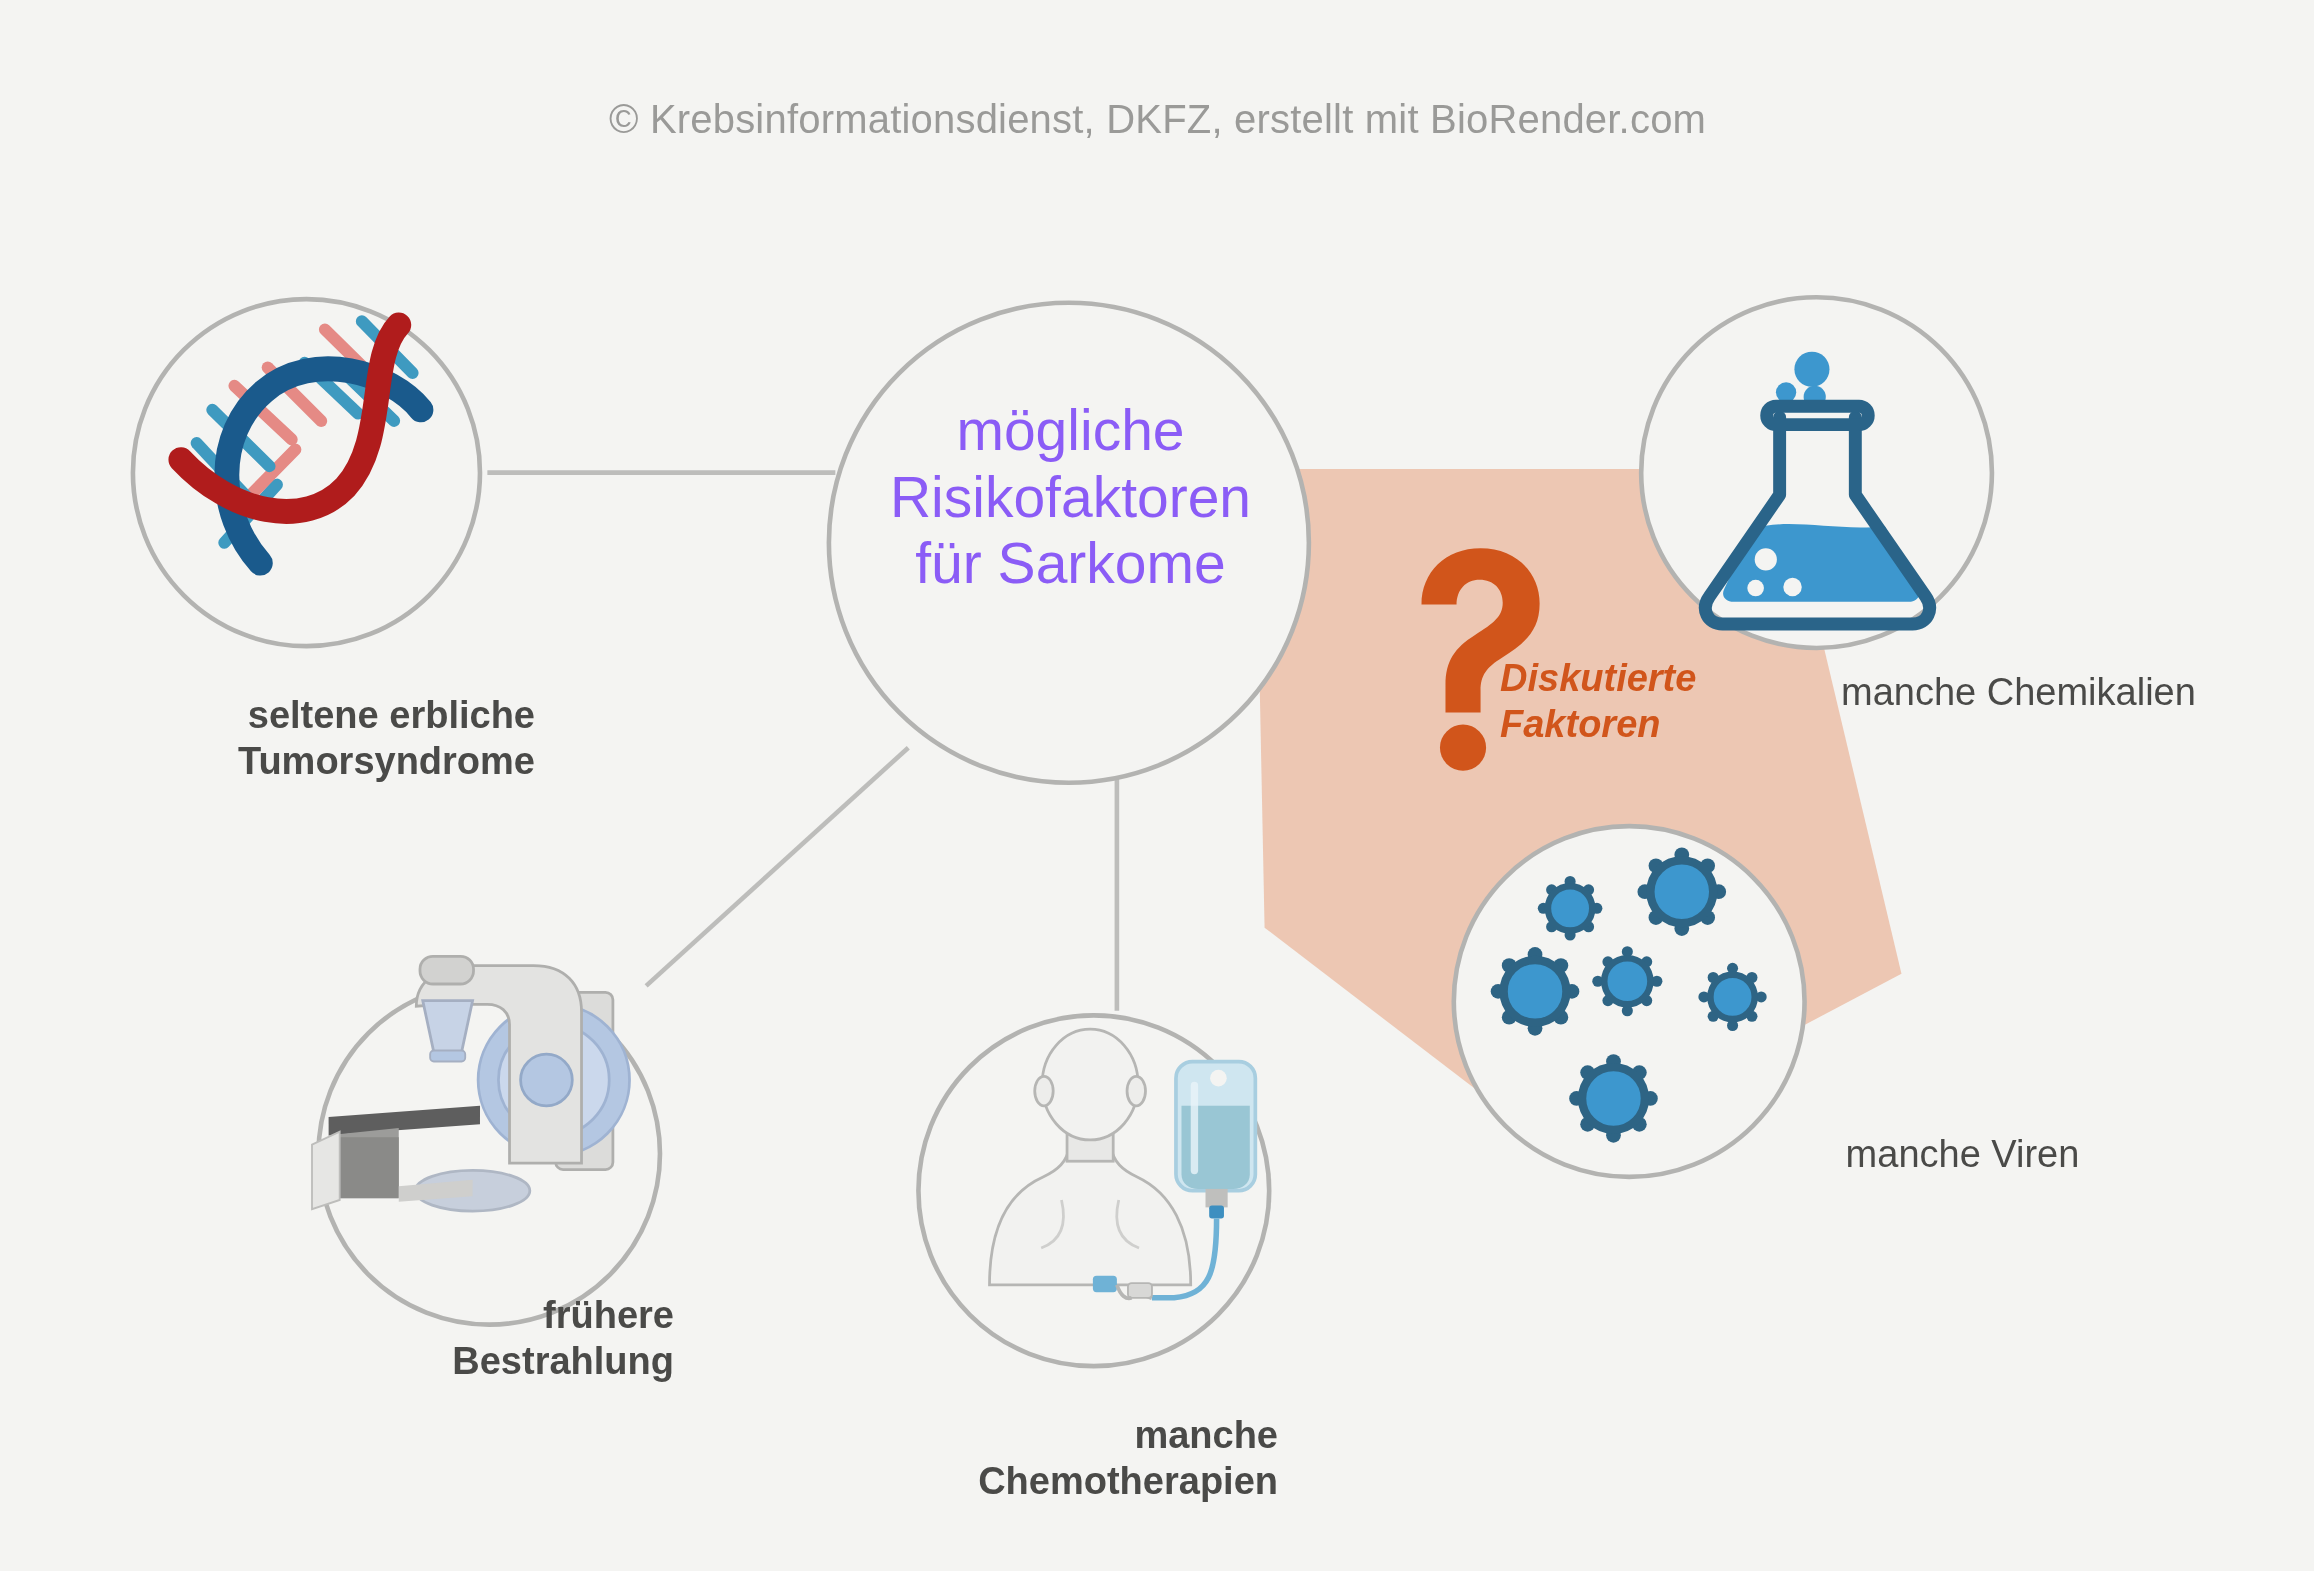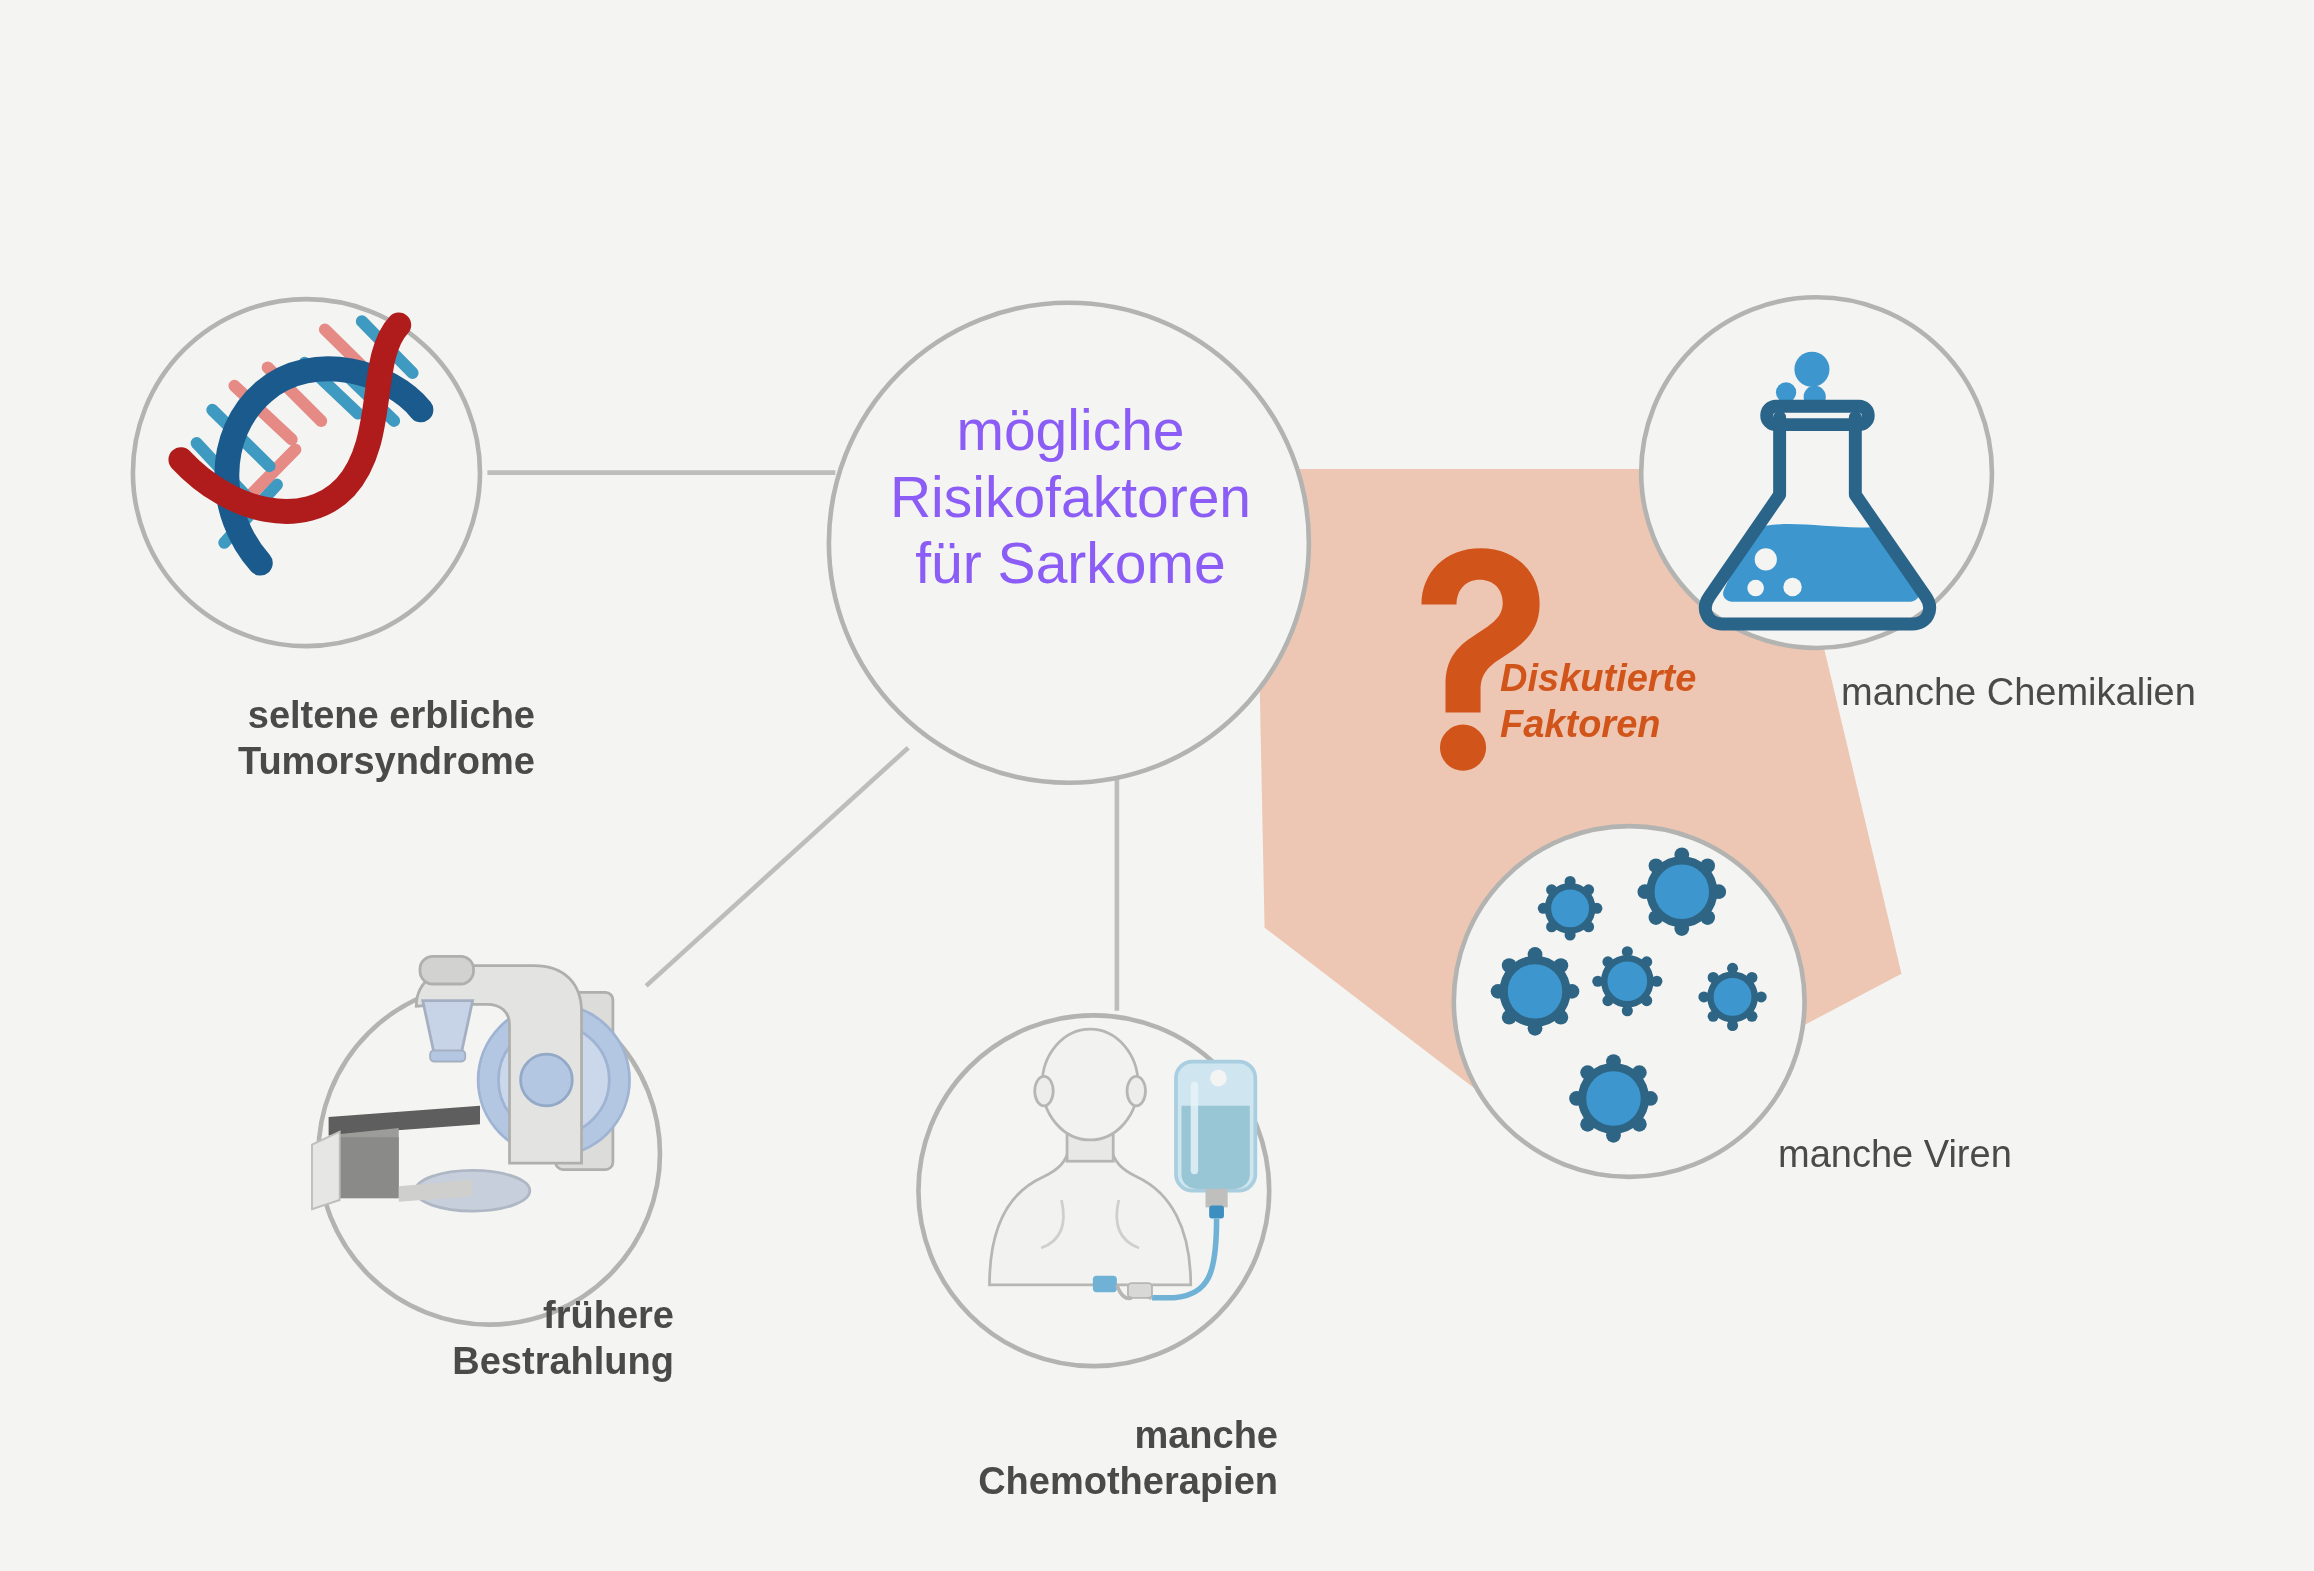--- a/index.html
+++ b/index.html
@@ -49,20 +49,21 @@
     font-weight:700;
     color:#D1551B;
     white-space:pre-line;
   }
 </style>
 </head>
 <body>
 
 <div class="stage">
 
+  <div class="credit">© Krebsinformationsdienst, DKFZ, erstellt mit BioRender.com</div>
 
   <svg class="layer" viewBox="0 0 2508 1703">
 
     <polygon points="1360,508 1930,508 2060,1055 1690,1250 1370,1005" fill="#EDC7B3"></polygon>
 
     <g stroke="#BDBDBB" stroke-width="5" fill="none">
       <line x1="528" y1="512" x2="905" y2="512"></line>
       <line x1="700" y1="1068" x2="984" y2="810"></line>
       <line x1="1210" y1="840" x2="1210" y2="1095"></line>
     </g>
@@ -338,16 +339,16 @@
 Tumorsyndrome</div>
 
   <div class="node-label" style="left:305px;top:1292px;width:369px;">frühere
 Bestrahlung</div>
 
   <div class="node-label" style="left:909px;top:1412px;width:369px;">manche
 Chemotherapien</div>
 
   <div class="node-label plain" style="left:1841px;top:669px;width:480px;">manche Chemikalien</div>
 
-  <div class="node-label plain" style="left:1778px;top:1131px;width:369px;">manche Viren</div>
+  <div class="node-label plain" style="left:1778px;top:1131px;width:369px;text-align:center;">manche Viren</div>
 
 </div>
 
 
 </body></html>

